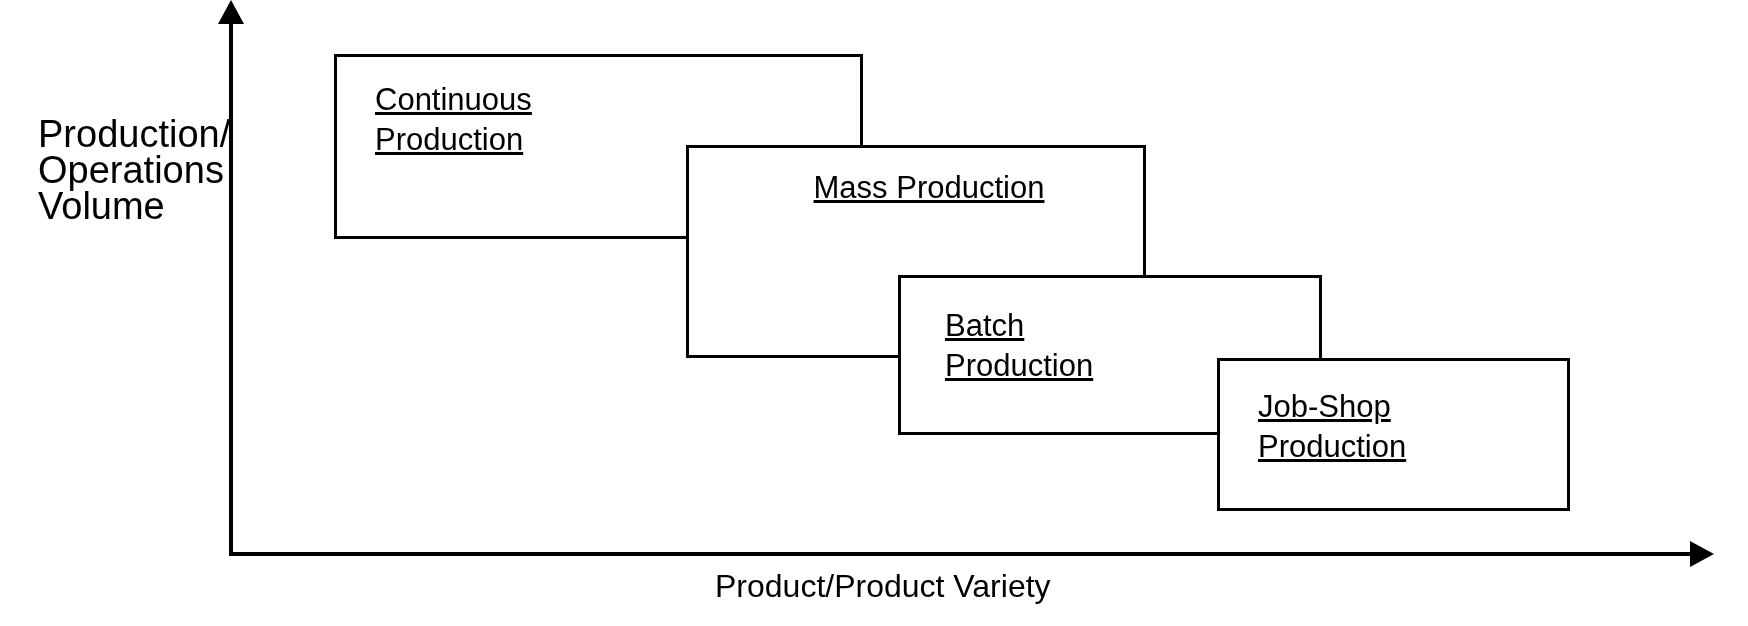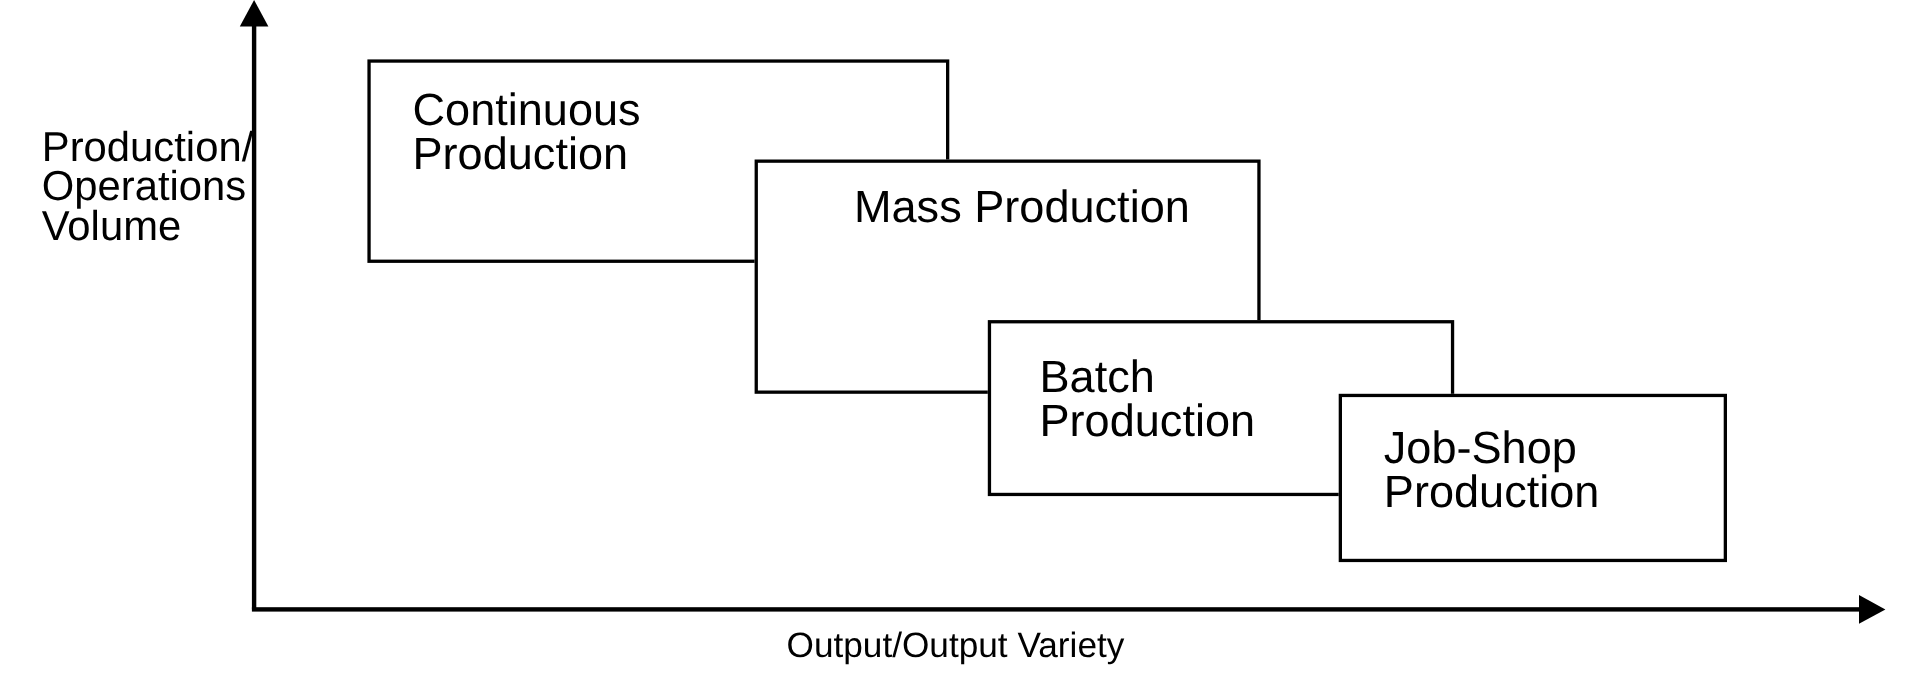--- a/index.html
+++ b/index.html
@@ -48,42 +48,43 @@
     position:absolute;left:715px;top:566px;
     font-size:32px;line-height:40px;
     white-space:nowrap;
   }
   
   .pbox{
     position:absolute;
     box-sizing:border-box;
     background:var(--box-fill);
     border:3px solid var(--line-color);
-    font-size:41px;line-height:40px;
+    font-size:31px;line-height:40px;
     white-space:pre-line;
+    text-decoration:underline;
   }
   .box-continuous{left:334px;top:54px;width:529px;height:185px;z-index:1;padding:23px 0 0 38px;}
   .box-mass      {left:686px;top:145px;width:460px;height:213px;z-index:2;padding:20px 0 0 26px;text-align:center;}
-  .box-batch     {left:898px;top:275px;width:424px;height:160px;z-index:3;padding:28px 0 0 44px;margin-top:16px;}
+  .box-batch     {left:898px;top:275px;width:424px;height:160px;z-index:3;padding:28px 0 0 44px;}
   .box-jobshop   {left:1217px;top:358px;width:353px;height:153px;z-index:4;padding:26px 0 0 38px;}
 </style>
 </head>
 <body>
 
 <div class="stage">
 
   <div class="y-arrowhead"></div>
   <div class="y-axis-line"></div>
   <div class="y-axis-label">Production/
 Operations
 Volume</div>
 
   <div class="x-axis-line"></div>
   <div class="x-arrowhead"></div>
-  <div class="x-axis-label">Output/Output Variety</div>
+  <div class="x-axis-label">Product/Product Variety</div>
 
   <div class="pbox box-continuous">Continuous
 Production</div>
 
   <div class="pbox box-mass">Mass Production</div>
 
   <div class="pbox box-batch">Batch
 Production</div>
 
   <div class="pbox box-jobshop">Job-Shop

